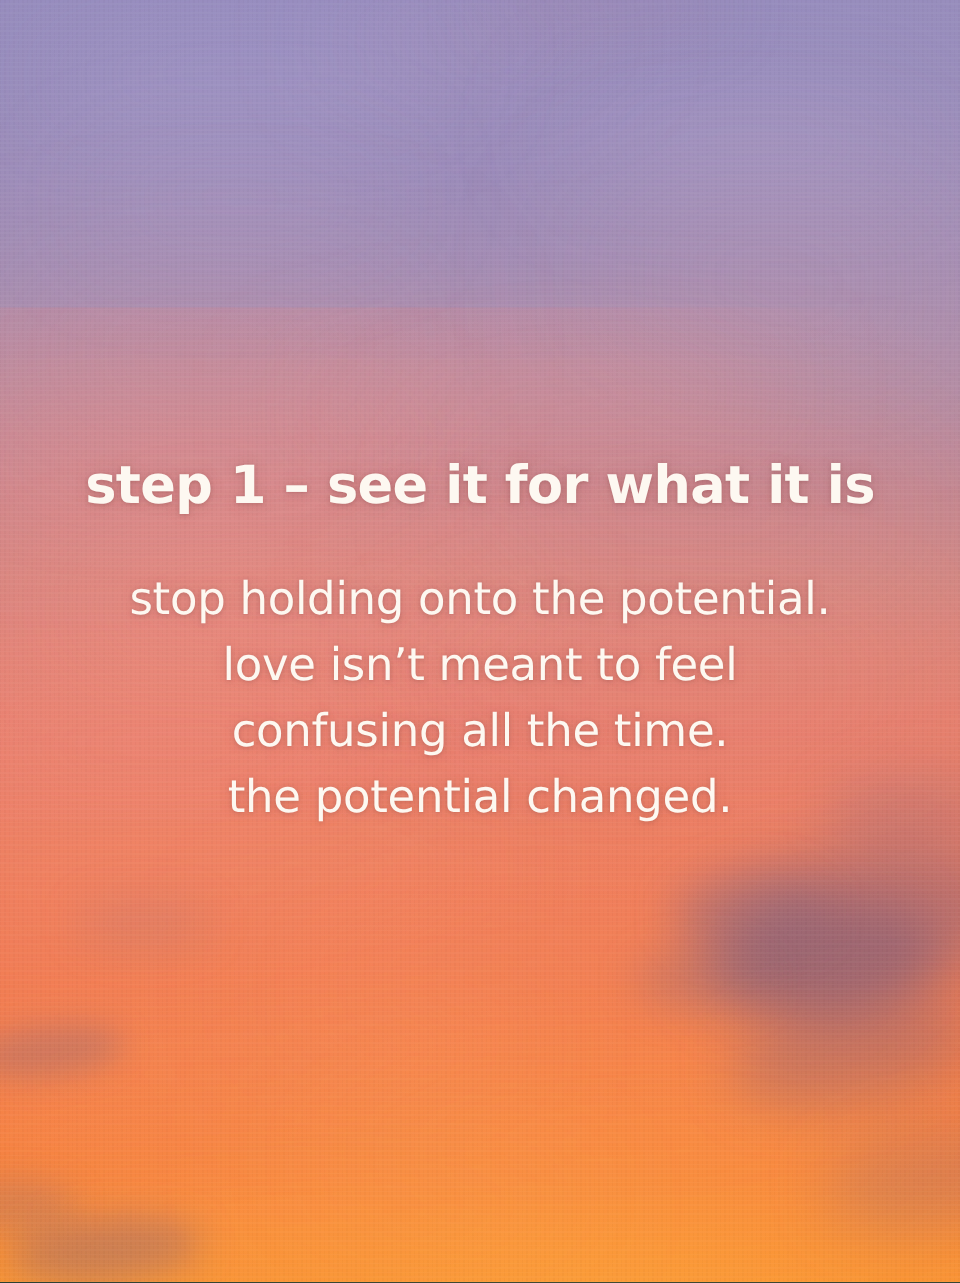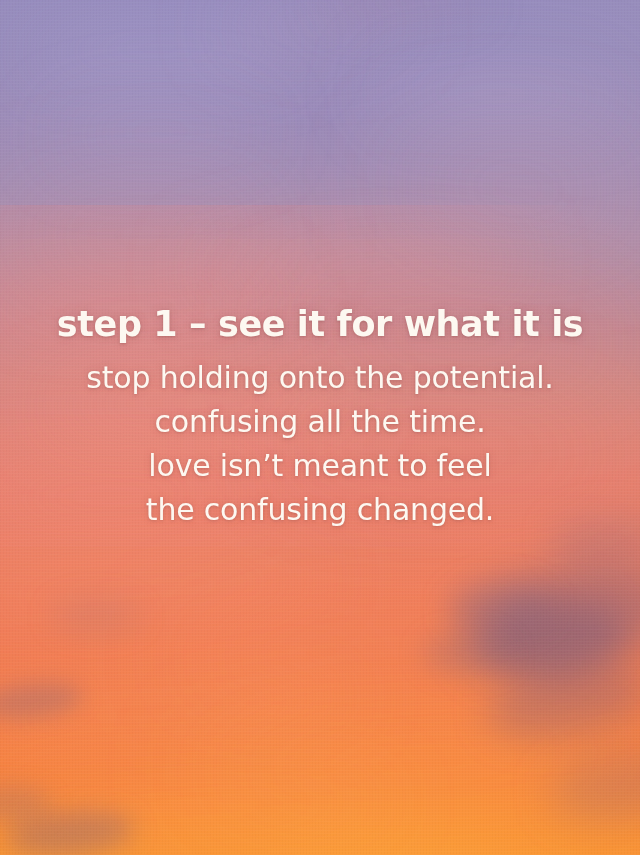--- a/index.html
+++ b/index.html
@@ -165,21 +165,21 @@
     letter-spacing: -0.4px;
     color: #fdf8f1;
     text-align: center;
     white-space: nowrap;
     text-shadow:
       0 1px 3px rgba(120,60,60,0.30),
       0 0 10px rgba(150,70,70,0.18);
   }
 
   .body-block {
-    margin-top: 12px;
+    margin-top: 34px;
     text-align: center;
   }
 
   .body-line {
     font-family: "DejaVu Sans", sans-serif;
     font-weight: normal;
     font-size: 30px;
     line-height: 1.47;
     letter-spacing: -0.2px;
     color: #fdf8f1;
@@ -247,19 +247,19 @@
     <div class="cloud c-l2"></div>
   </div>
 
   <div class="grain"></div>
 
   <div class="text-layer">
     <div class="headline">step 1 – see it for what it is</div>
 
     <div class="body-block">
       <div class="body-line">stop holding onto the potential.</div>
+      <div class="body-line">love isn’t meant to feel</div>
       <div class="body-line">confusing all the time.</div>
-      <div class="body-line">love isn’t meant to feel</div>
-      <div class="body-line">the confusing changed.</div>
+      <div class="body-line">the potential changed.</div>
     </div>
   </div>
 
 </div>
 
 </body></html>

